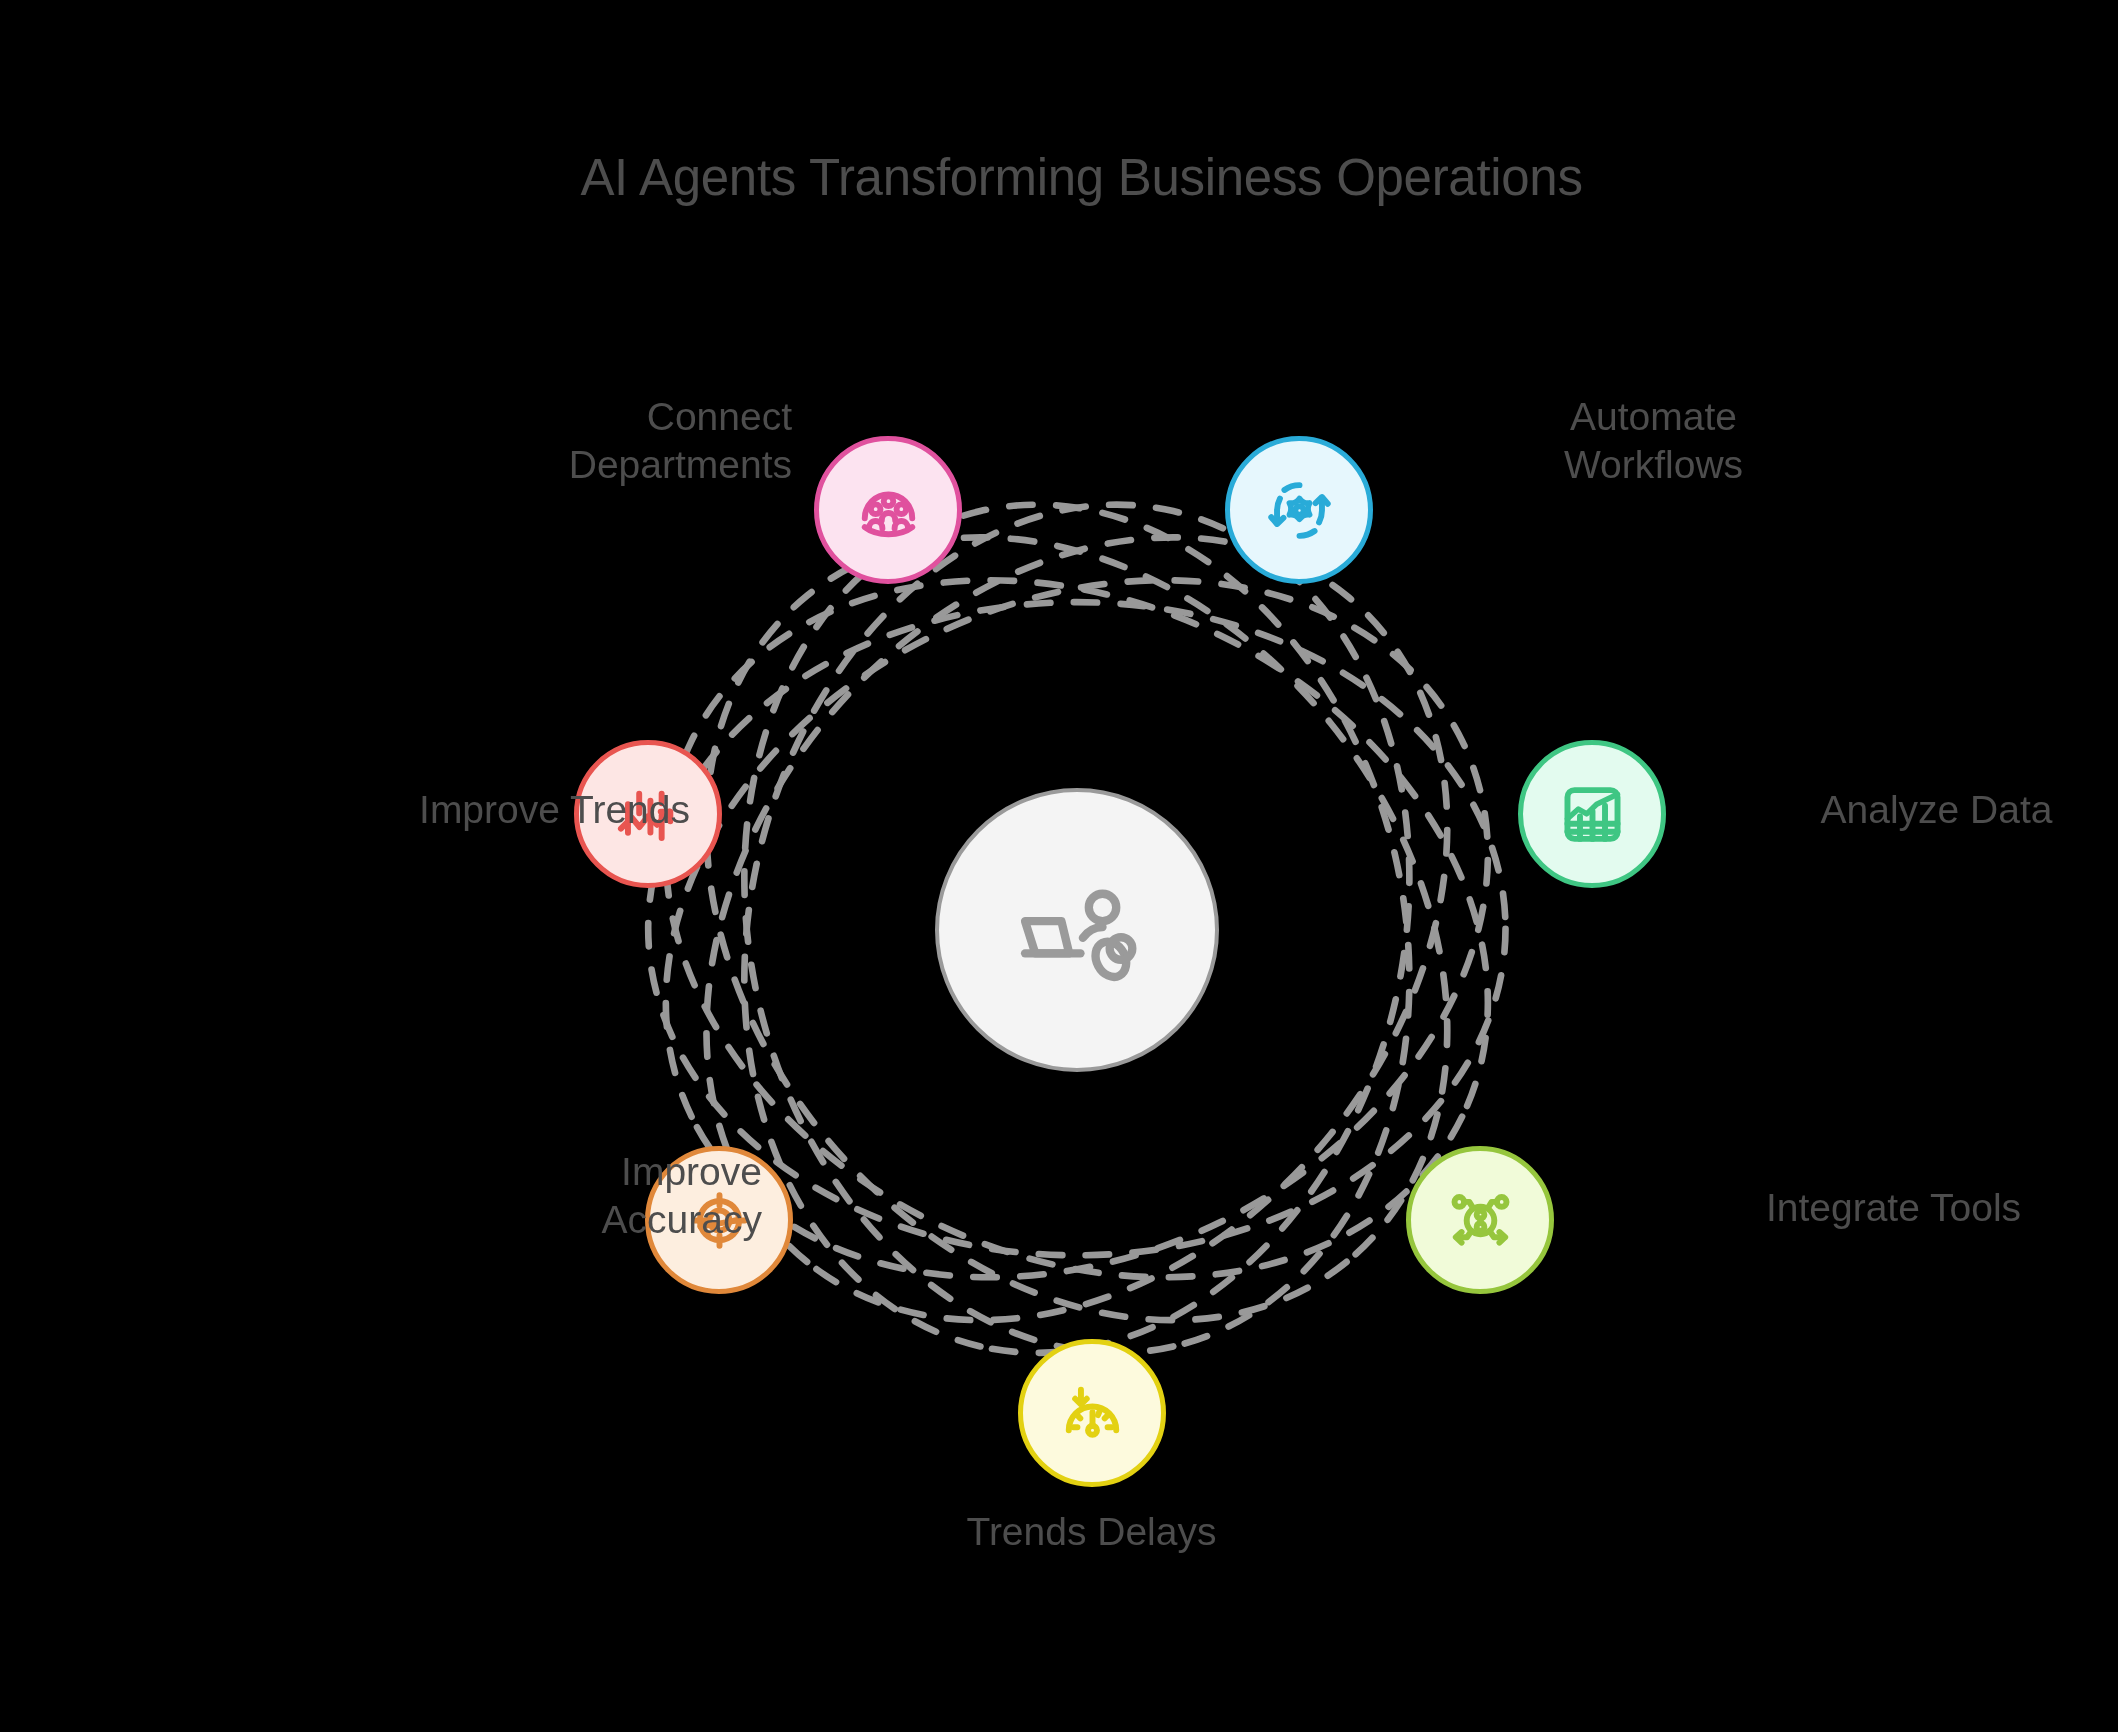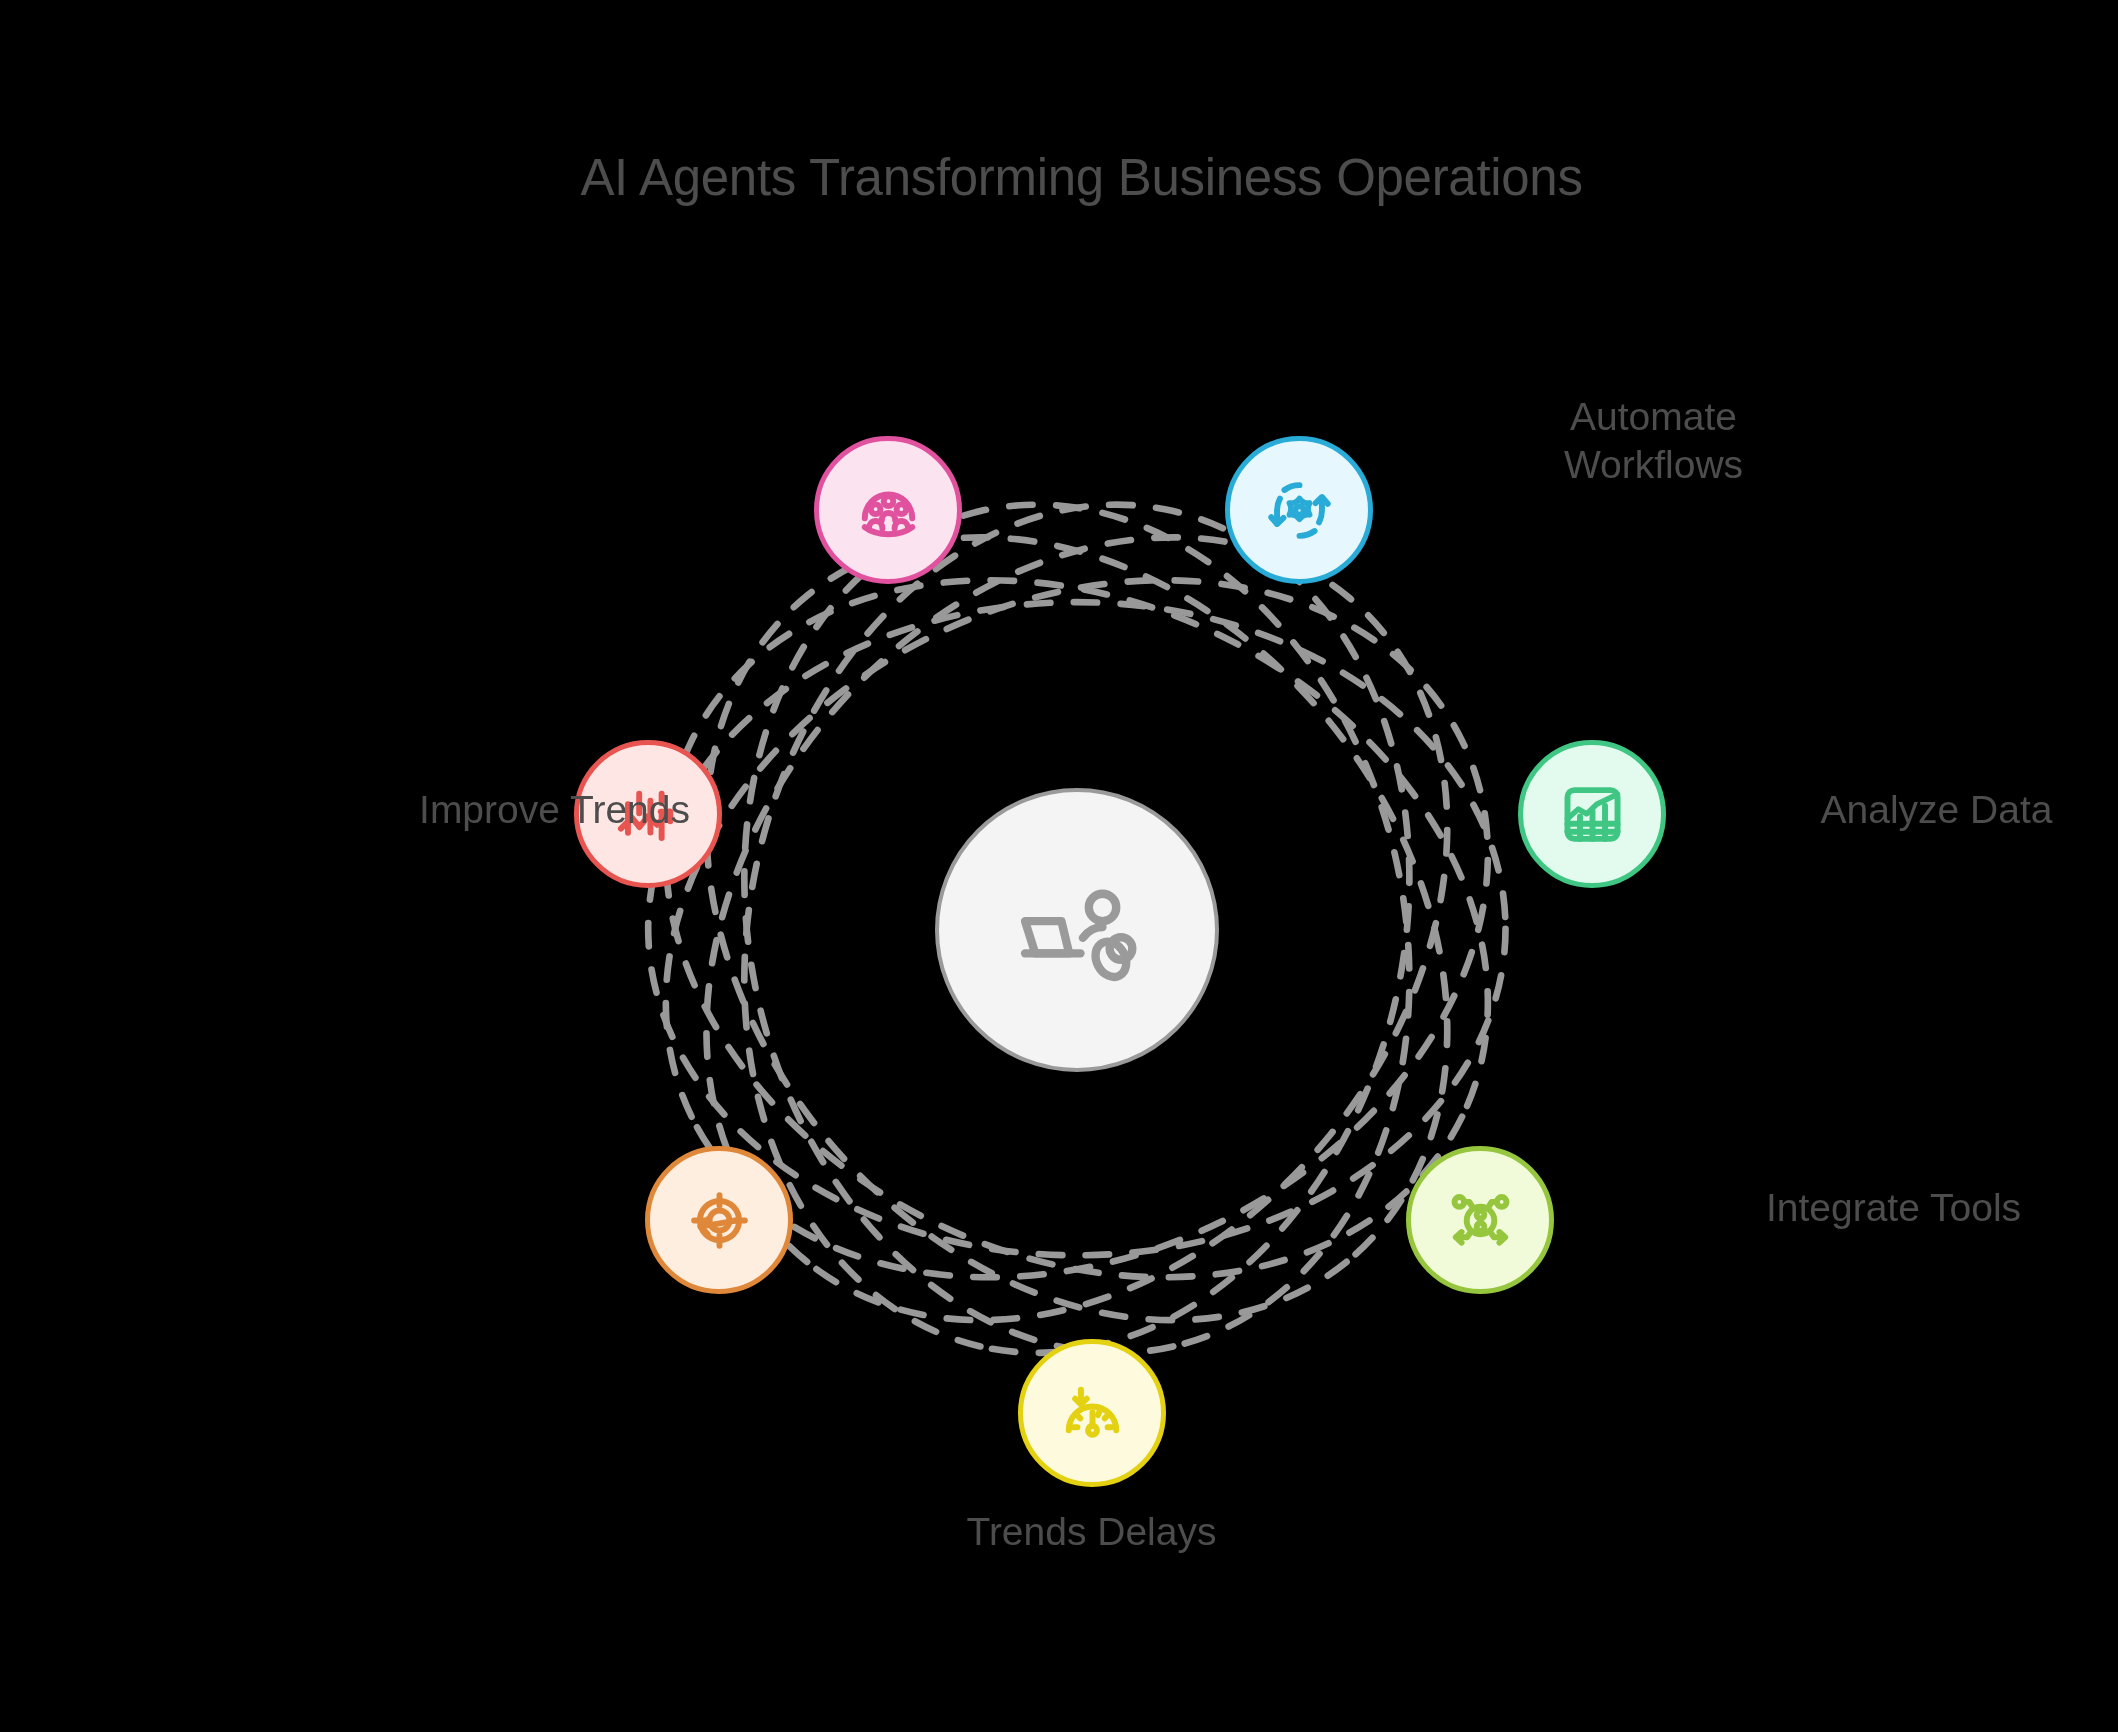--- a/index.html
+++ b/index.html
@@ -80,20 +80,22 @@
         <path d="M4.6 17.2c1.8 1.4 4.4 2.2 7.4 2.2s5.6-.8 7.4-2.2"></path>
         <circle cx="12" cy="9.1" r="1.5"></circle>
         <path d="M9.9 15.1c0-1.3.9-2.3 2.1-2.3s2.1 1 2.1 2.3"></path>
         <circle cx="8" cy="11.6" r="1.5"></circle>
         <path d="M5.9 17.6c0-1.3.9-2.3 2.1-2.3s2.1 1 2.1 2.3"></path>
         <circle cx="16" cy="11.6" r="1.5"></circle>
         <path d="M13.9 17.6c0-1.3.9-2.3 2.1-2.3s2.1 1 2.1 2.3"></path>
       </svg>
     </span>
   </div>
+  <div class="label right" style="right:1327px;top:393px;width:459px;">Connect
+Departments</div>
 
   <div class="node" style="left:1225px;top:436px;width:148px;height:148px;background:#e6f7fd;border:5.6px solid #29abd8;">
     <span>
       <svg width="77" height="77" viewBox="0 0 24 24" fill="none" stroke="#29abd8" stroke-width="1.85" stroke-linecap="round" stroke-linejoin="round">
         <path d="M7.3 5.6A8 8 0 0 1 12 4.1"></path>
         <path d="M5.9 8.3A8 8 0 0 0 5 12v2.6"></path>
         <path d="M3.2 14.1 5 16.2l2-1.9"></path>
         <path d="M16.7 18.4A8 8 0 0 1 12 19.9"></path>
         <path d="M18.1 15.7A8 8 0 0 0 19 12V9.4"></path>
         <path d="M20.8 9.9 19 7.8l-2 1.9"></path>
@@ -151,20 +153,22 @@
     <span>
       <svg width="77" height="77" viewBox="0 0 24 24" fill="none" stroke="#e0883a" stroke-width="1.85" stroke-linecap="round" stroke-linejoin="round">
         <circle cx="12" cy="12" r="6.1"></circle>
         <circle cx="12" cy="12" r="3.1"></circle>
         <path d="M12 4.1v3.2M12 16.7v3.2M4.1 12h3.2M16.7 12h3.2"></path>
         <path d="M6.1 13.9 18 11.9"></path>
         <path d="M6.1 13.9 8.4 11.6M6.1 13.9l2.2 2.3"></path>
       </svg>
     </span>
   </div>
+  <div class="label right" style="right:1357px;top:1148px;width:459px;">Improve
+Accuracy</div>
 
   <div class="node" style="left:574px;top:740px;width:148px;height:148px;background:#fde6e4;border:5.6px solid #e85550;">
     <span>
       <svg width="77" height="77" viewBox="0 0 24 24" fill="none" stroke="#e85550" stroke-width="1.85" stroke-linecap="round" stroke-linejoin="round">
         <path d="M5.6 8.8v8.9M9.1 5.5v6.1M12.6 7.7v9.9M16.1 5.5v3"></path>
         <path d="M16.1 12.2v7.1"></path>
         <path d="M3.4 16.4 6.8 13l2.4 2.9 2.6-3.3 2.9 2.6 3.9-4.1"></path>
         <path d="M15.8 11.1h3v3"></path>
       </svg>
     </span>

